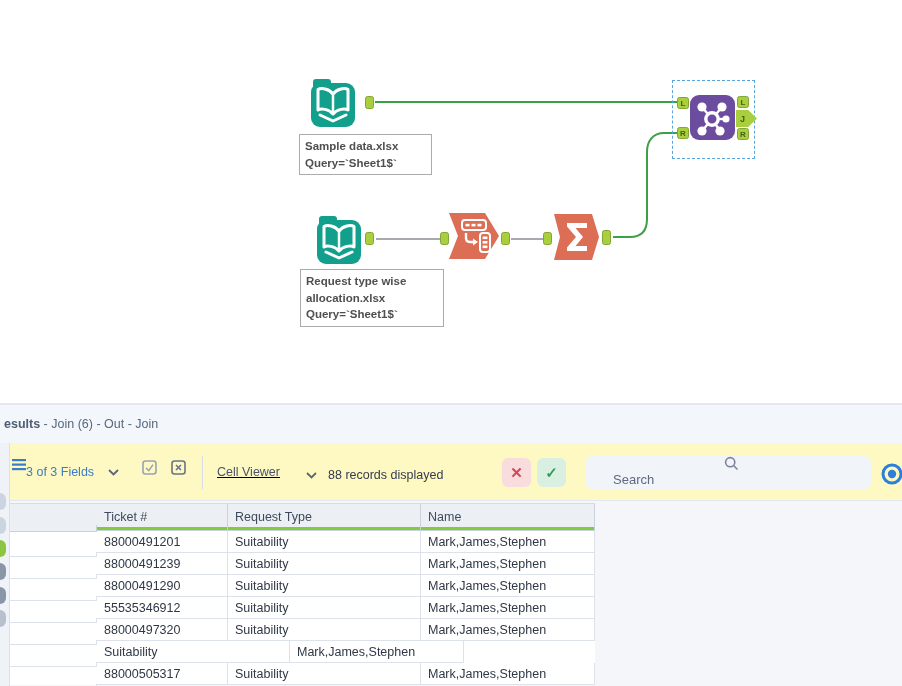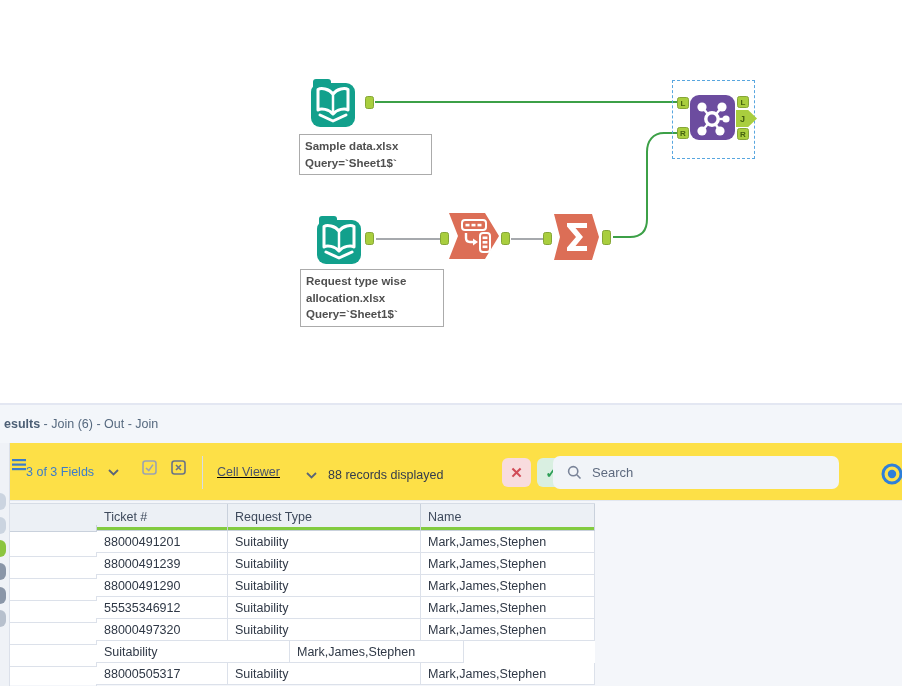--- a/index.html
+++ b/index.html
@@ -26,21 +26,21 @@
   }
   .sel-rect{border:1px dashed #58a6df;background:transparent;}
   .j-anchor{
     width:21px;height:17px;background:#a9ce3e;
     clip-path:polygon(0 0,58% 0,100% 50%,58% 100%,0 100%);
     display:flex;align-items:center;font-weight:bold;font-size:9px;color:#44610f;
     padding-left:4px;box-sizing:border-box;
   }
 
   
-  #results{left:0;top:403px;width:902px;height:283px;background:#fde047;}
+  #results{left:0;top:403px;width:902px;height:283px;background:#fef9c3;}
   #band{left:0;top:0;width:902px;height:40px;background:#f3f6fa;border-top:2px solid #e3e7f2;box-sizing:border-box;}
   #band-title{left:4px;top:12px;font-size:12.5px;color:#56697f;}
   #band-title b{color:#4c5f75;}
   #left-strip{left:0;top:40px;width:10px;height:243px;background:#eff2f7;border-right:1px solid #dbe0ea;box-sizing:border-box;}
   .sliver{left:0;width:6px;height:17px;border-radius:0 8px 8px 0;}
 
   .tb-text{font-size:12.5px;white-space:nowrap;}
   .blue{color:#3b7cc9;}
   .navy{color:#49536a;}
   .dark{color:#333b4c;}
@@ -219,21 +219,21 @@
 
   <span class="abs tb-text dark" style="left:328px;top:65px;">88 records displayed</span>
 
   <div class="abs sq-btn btn-x" style="left:502px;top:55px;">
     <span>✕</span>
   </div>
   <div class="abs sq-btn btn-ok" style="left:537px;top:55px;">
     <span>✓</span>
   </div>
 
-  <div id="search-box" class="abs" style="left:553px;top:53px;">
+  <div id="search-box" class="abs" style="left:585px;top:53px;flex-direction:column;">
     <svg style="margin:0 8px 0 14px;" width="15" height="15">
       <circle cx="6.2" cy="6.2" r="4.6" fill="none" stroke="#7a8499" stroke-width="1.6"></circle>
       <line x1="9.8" y1="9.8" x2="13.5" y2="13.5" stroke="#7a8499" stroke-width="1.6"></line>
     </svg>
     <input type="text" placeholder="Search" style="">
   </div>
 
   <svg class="abs" style="left:881px;top:60px;" width="23" height="23">
     <circle cx="11" cy="11" r="9" fill="none" stroke="#2e7fd9" stroke-width="3"></circle>
     <circle cx="11" cy="11" r="4.2" fill="#2e7fd9"></circle>

